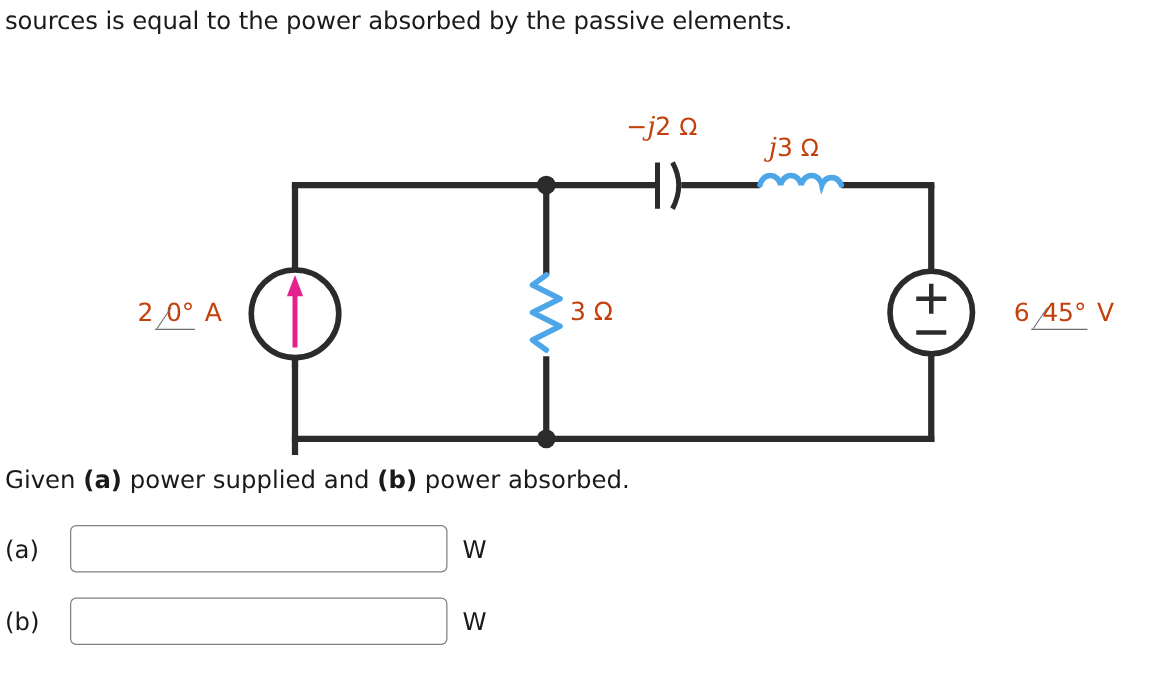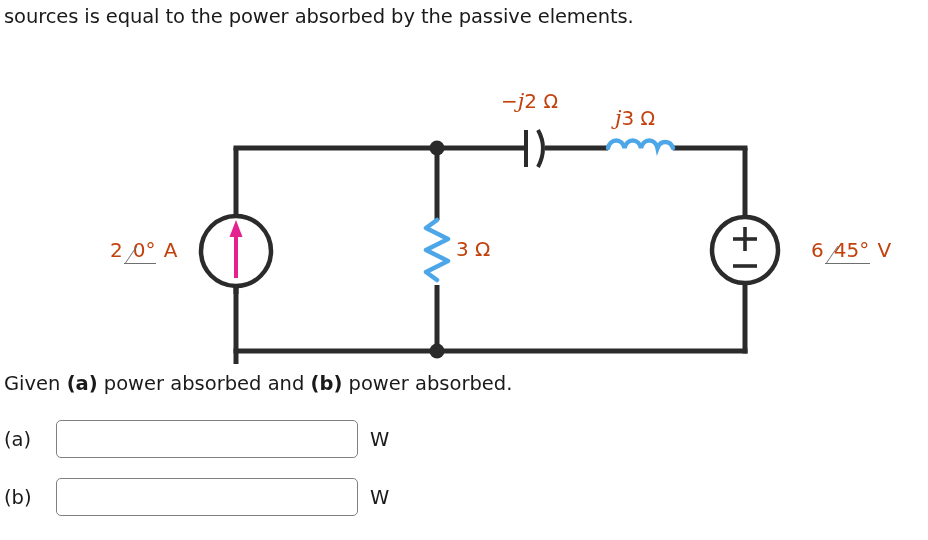--- a/index.html
+++ b/index.html
@@ -210,21 +210,21 @@
 
   <div class="fig-label" style="left:787px; top:160px;margin-left:24px;">
     <span class="phasor">
       <span>6</span><span class="angle">45°</span>
       <span>V</span>
     </span>
   </div>
 </div>
 
 <div id="find-line">
-  <span>Given </span><b>(a)</b><span> power absorbed and </span><b>(b)</b><span> power absorbed.</span>
+  <span>Given </span><b>(a)</b><span> power supplied and </span><b>(b)</b><span> power absorbed.</span>
 </div>
 
 <div class="answer-row" id="answer-row-a">
   <span class="answer-tag">(a)</span>
   <input class="answer-input" type="text" value="" placeholder="" style="">
   <span class="answer-unit">W</span>
 </div>
 
 <div class="answer-row" id="answer-row-b">
   <span class="answer-tag">(b)</span>

